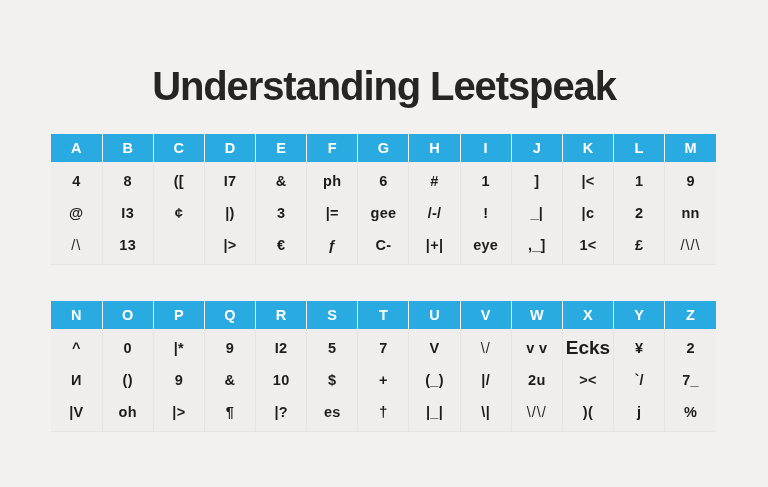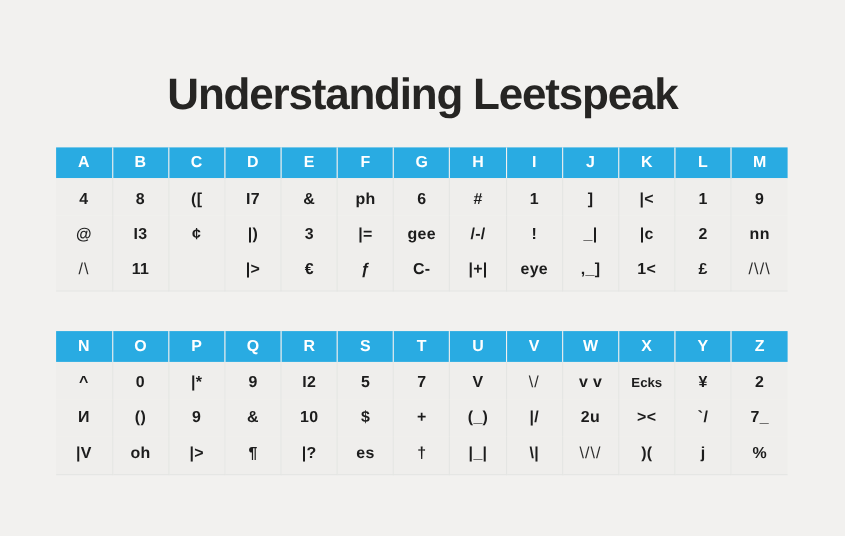--- a/index.html
+++ b/index.html
@@ -88,21 +88,21 @@
   .lt-table tbody tr:first-child td { padding-top: 4px; }
   .lt-table tbody tr:last-child td  { padding-bottom: 4px; }
 
   
   .lt-table tbody td.thin {
     font-weight: normal;
     letter-spacing: 1px;
     color: #2a2a2a;
   }
   .lt-table tbody td.narrow {
-    font-size: 12px;
+    font-size: 19px;
     letter-spacing: 0;
   }
 </style>
 </head>
 <body>
 
 <div class="page">
 
   <h1 class="page-title">Understanding Leetspeak</h1>
 
@@ -150,21 +150,21 @@
           <td>gee</td>
           <td>/-/</td>
           <td>!</td>
           <td>_|</td>
           <td>|c</td>
           <td>2</td>
           <td>nn</td>
         </tr>
         <tr>
           <td class="thin">/\</td>
-          <td>11</td>
+          <td>13</td>
           <td></td>
           <td>|&gt;</td>
           <td>€</td>
           <td>ƒ</td>
           <td>C-</td>
           <td>|+|</td>
           <td>eye</td>
           <td>,_]</td>
           <td>1&lt;</td>
           <td>£</td>

